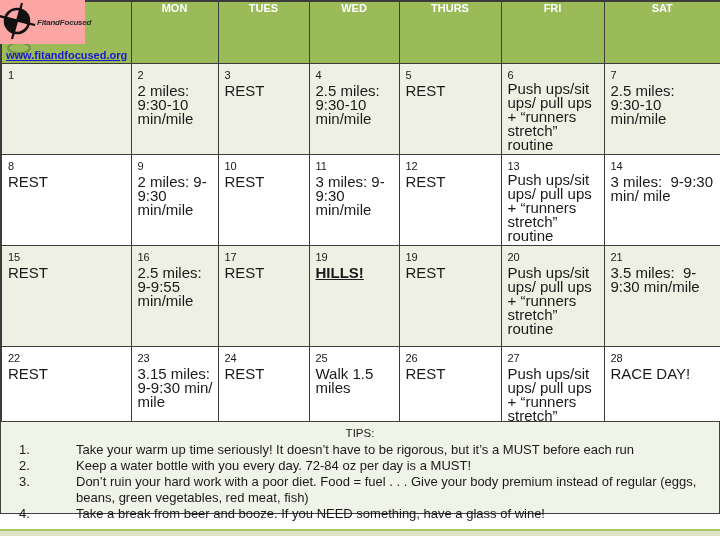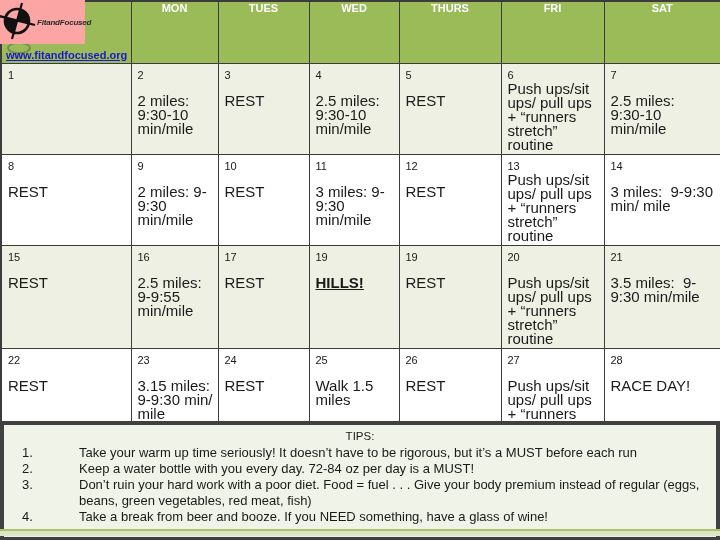--- a/index.html
+++ b/index.html
@@ -33,21 +33,21 @@
     position: relative;
   }
   tbody tr.alt td { background: var(--row_alt, #eef0e3); }
   tbody tr.plain td { background: #ffffff; }
   .dnum { font-size: 11px; line-height: 14px; padding: 4px 0 0 6px; }
   .ctext {
     font-size: 15px; line-height: 14px;
     padding: 0 4px 2px 6px;
     white-space: pre-wrap;
   }
-  .ctext.gap { margin-top: 12px; }
+  .ctext.gap { margin-top: 2px; }
   .ctext.nogap { margin-top: 0; }
   .ctext.hills { font-weight: bold; text-decoration: underline; }
 
   
   .logo-box {
     position: absolute; left: 0; top: 0; width: 85px; height: 44px;
     background: #fca5a5; z-index: 5;
     display: flex; align-items: center;
   }
   .logo-box svg { flex: 0 0 auto; }
@@ -62,23 +62,23 @@
   .site-link {
     position: absolute; left: 4px; bottom: 2px;
     font-size: 11px; font-weight: bold;
     color: var(--link_blue, #1a19cf);
     text-decoration: underline;
     white-space: nowrap; z-index: 6;
   }
 
   
   .tips {
-    position: absolute; left: 0; top: 421px; width: 720px; height: 120px;
+    position: absolute; left: 0; top: 421px; width: 720px; height: 93px;
     background: var(--tips_bg, #f0f3e7);
-    border: 4px solid #404040;
+    border: 1px solid #404040;
     padding-top: 4px;
   }
   .tips-title {
     text-align: center; font-size: 11.5px; line-height: 15px;
     color: #1a1a1a;
   }
   .tips ol { list-style: none; margin: 1px 0 0 0; padding: 0; counter-reset: tip; }
   .tips li {
     position: relative; padding-left: 75px; padding-right: 8px;
     font-size: 13px; line-height: 16px; counter-increment: tip;

